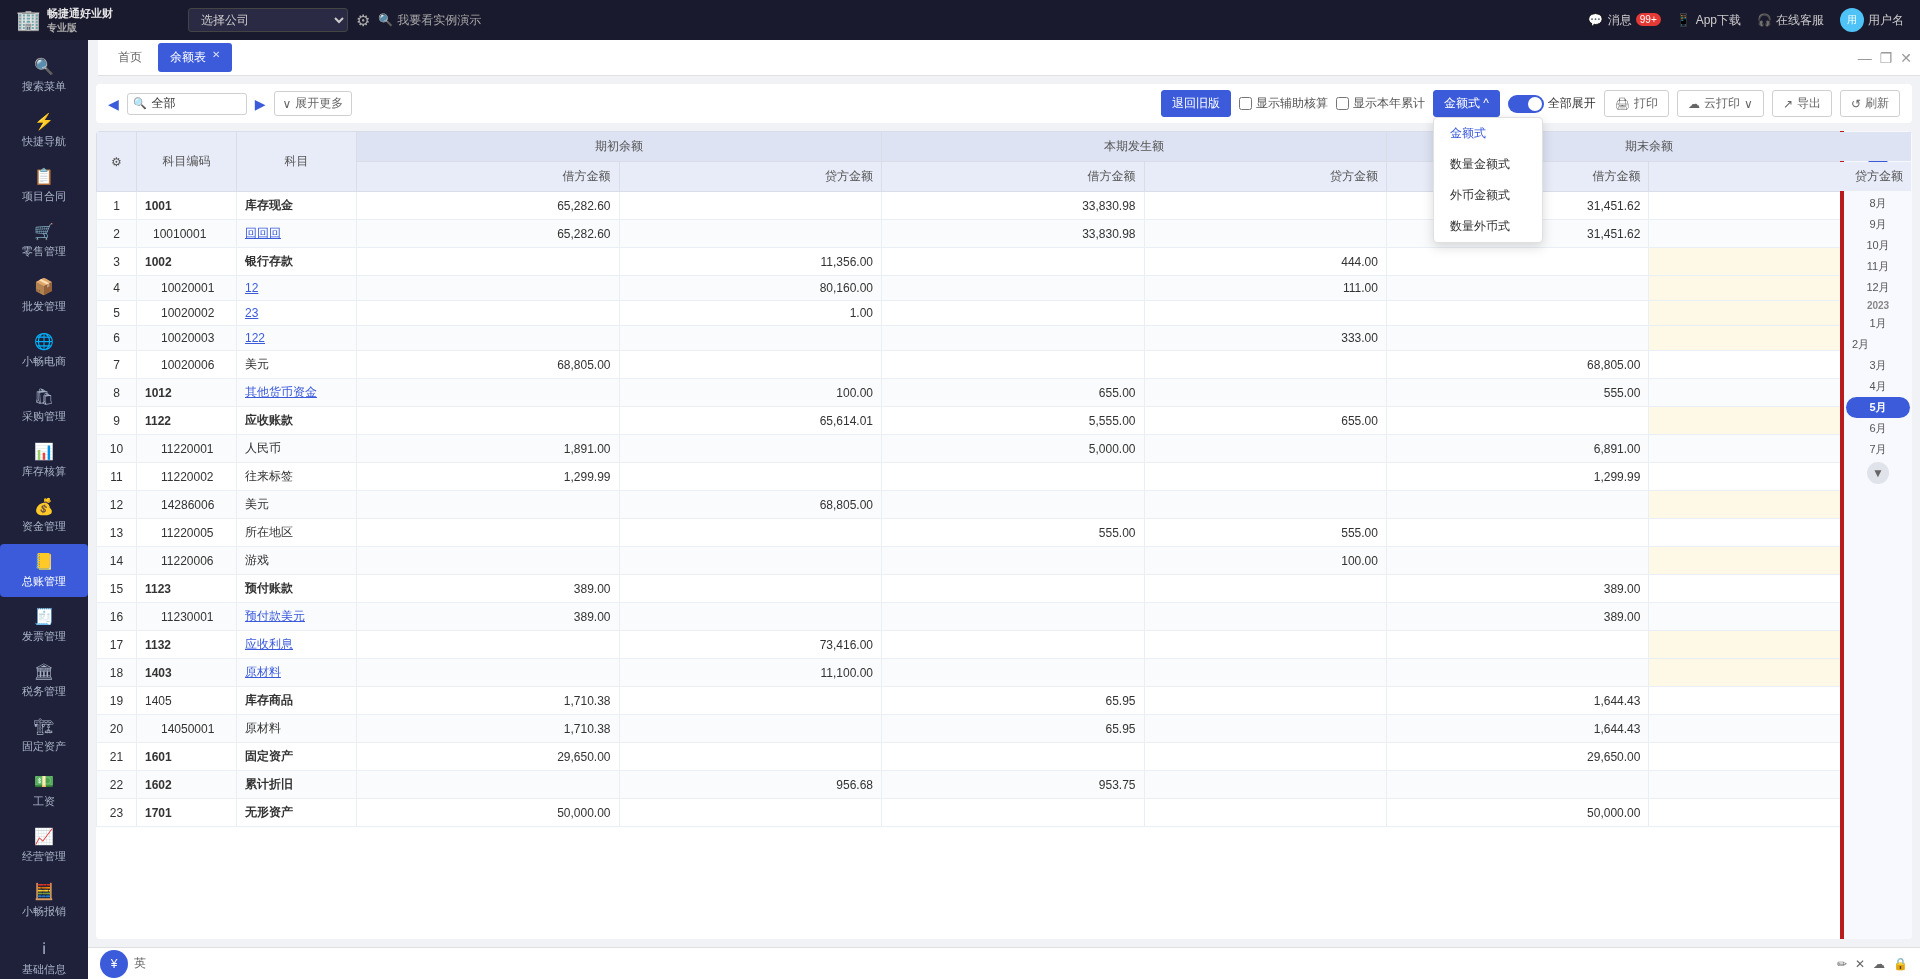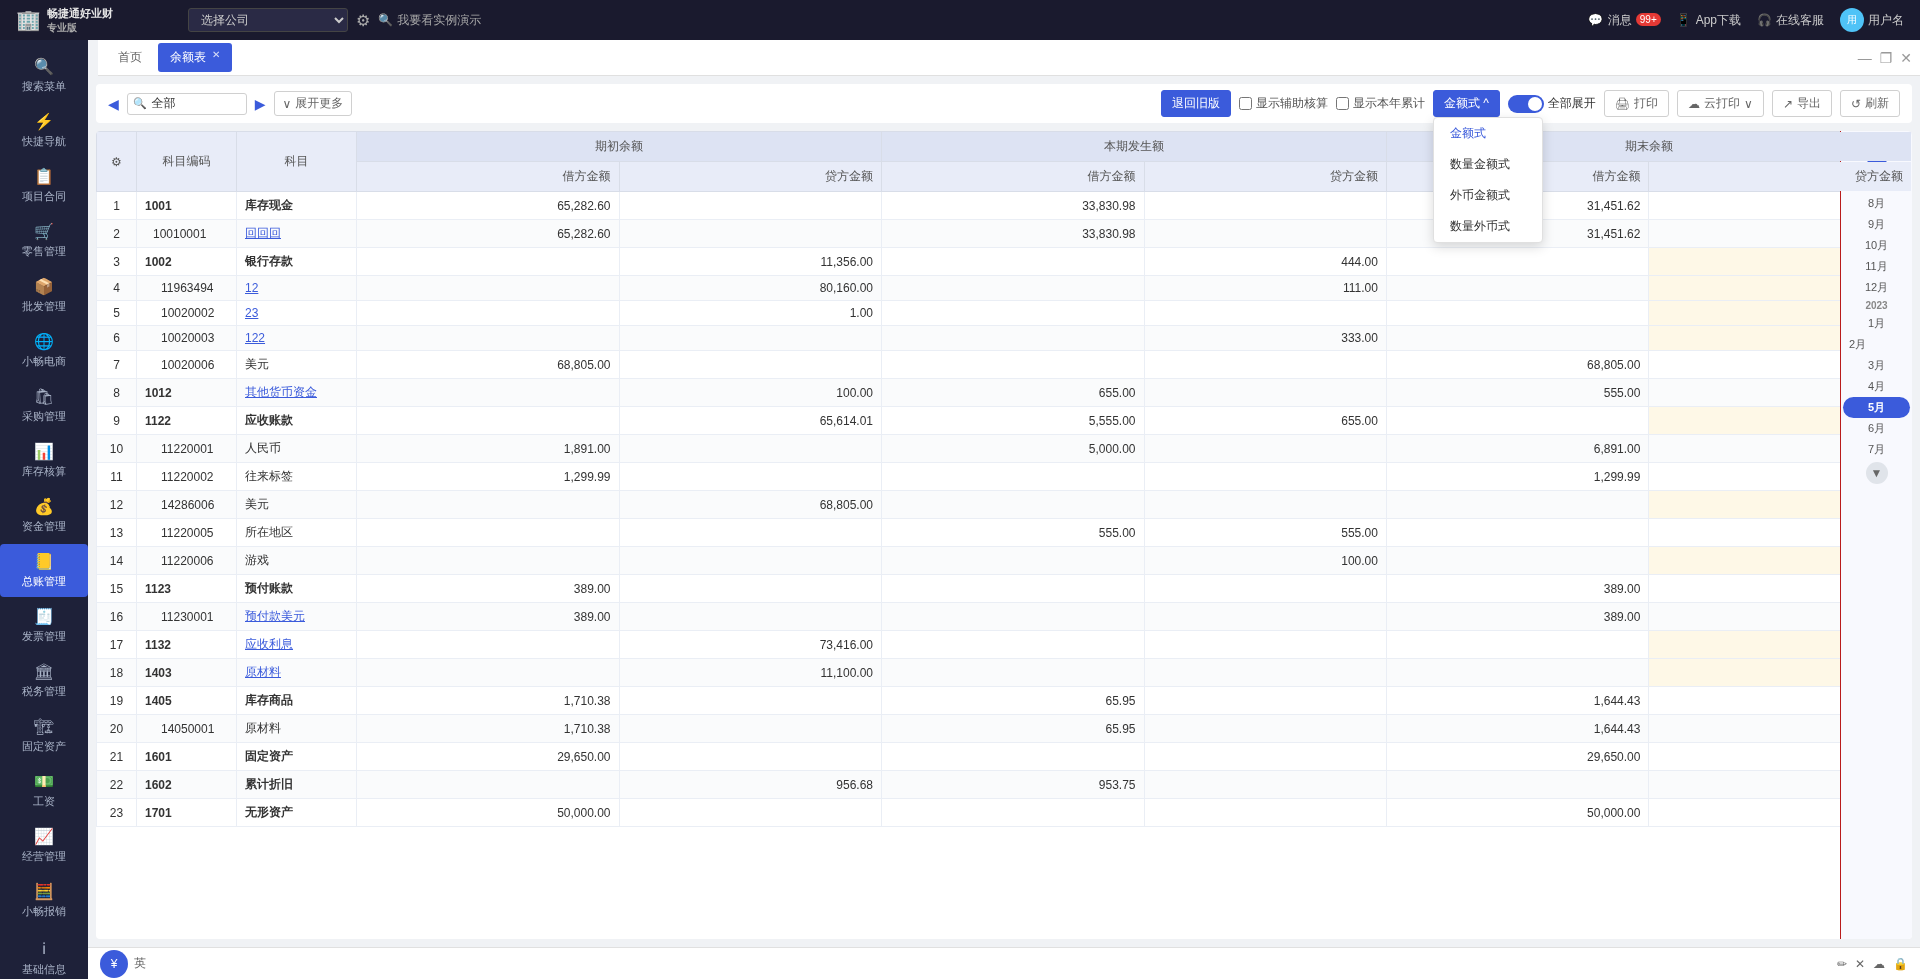--- a/index.html
+++ b/index.html
@@ -597,21 +597,21 @@
                 <td><strong>银行存款</strong></td>
                 <td class="right"></td>
                 <td class="right">11,356.00</td>
                 <td class="right"></td>
                 <td class="right">444.00</td>
                 <td class="right"></td>
                 <td class="right td-highlighted">11,800.00</td>
               </tr>
               <tr>
                 <td class="center col-no">4</td>
-                <td style="padding-left: 24px;">11963494</td>
+                <td style="padding-left: 24px;">10020001</td>
                 <td><span class="td-link">12</span></td>
                 <td class="right"></td>
                 <td class="right">80,160.00</td>
                 <td class="right"></td>
                 <td class="right">111.00</td>
                 <td class="right"></td>
                 <td class="right td-highlighted">80,271.00</td>
               </tr>
               <tr>
                 <td class="center col-no">5</td>
@@ -762,21 +762,21 @@
                 <td><span class="td-link">原材料</span></td>
                 <td class="right"></td>
                 <td class="right">11,100.00</td>
                 <td class="right"></td>
                 <td class="right"></td>
                 <td class="right"></td>
                 <td class="right td-highlighted">11,100.00</td>
               </tr>
               <tr>
                 <td class="center col-no">19</td>
-                <td style="font-weight: bold;">1405</td>
+                <td style="font-weight: normal;">1405</td>
                 <td><strong>库存商品</strong></td>
                 <td class="right">1,710.38</td>
                 <td class="right"></td>
                 <td class="right">65.95</td>
                 <td class="right"></td>
                 <td class="right">1,644.43</td>
                 <td class="right"></td>
               </tr>
               <tr>
                 <td class="center col-no">20</td>
@@ -818,21 +818,21 @@
                 <td class="right">50,000.00</td>
                 <td class="right"></td>
                 <td class="right"></td>
                 <td class="right"></td>
                 <td class="right">50,000.00</td>
                 <td class="right"></td>
               </tr>
             </tbody>
         </table>
 
-        <div style="position:absolute; right:0; top:0; width:72px; background:#f8f9fe; border-left:1px solid #b91c1c; height:100%; display:flex; flex-direction:column; align-items:center; padding:6px 2px; gap:0; font-size:11px; overflow:hidden;">
+        <div style="position:absolute; right:0; top:0; width:72px; background:#f8f9fe; border-left:4px solid #b91c1c; height:100%; display:flex; flex-direction:column; align-items:center; padding:6px 2px; gap:0; font-size:11px; overflow:hidden;">
           <div style="color:#666; font-size:11px; font-weight:bold; margin-bottom:4px; white-space:nowrap;">期间选择</div>
           <div style="width:100%; display:flex; justify-content:center; align-items:center; gap:2px; margin-bottom:2px;">
             <div style="width:22px;height:22px;border-radius:50%;background:#3b5bdb;color:white;display:flex;align-items:center;justify-content:center;cursor:pointer;font-size:12px;">▲</div>
           </div>
           <div style="font-size:10px; color:#888; margin-bottom:2px;">2022</div>
           <div style="padding:3px 6px; border-radius:3px; cursor:pointer; color:#555; font-size:11px; width:100%; text-align:center;">8月</div>
           <div style="padding:3px 6px; border-radius:3px; cursor:pointer; color:#555; font-size:11px; width:100%; text-align:center;">9月</div>
           <div style="padding:3px 6px; border-radius:3px; cursor:pointer; color:#555; font-size:11px; width:100%; text-align:center;">10月</div>
           <div style="padding:3px 6px; border-radius:3px; cursor:pointer; color:#555; font-size:11px; width:100%; text-align:center;">11月</div>
           <div style="padding:3px 6px; border-radius:3px; cursor:pointer; color:#555; font-size:11px; width:100%; text-align:center;">12月</div>

